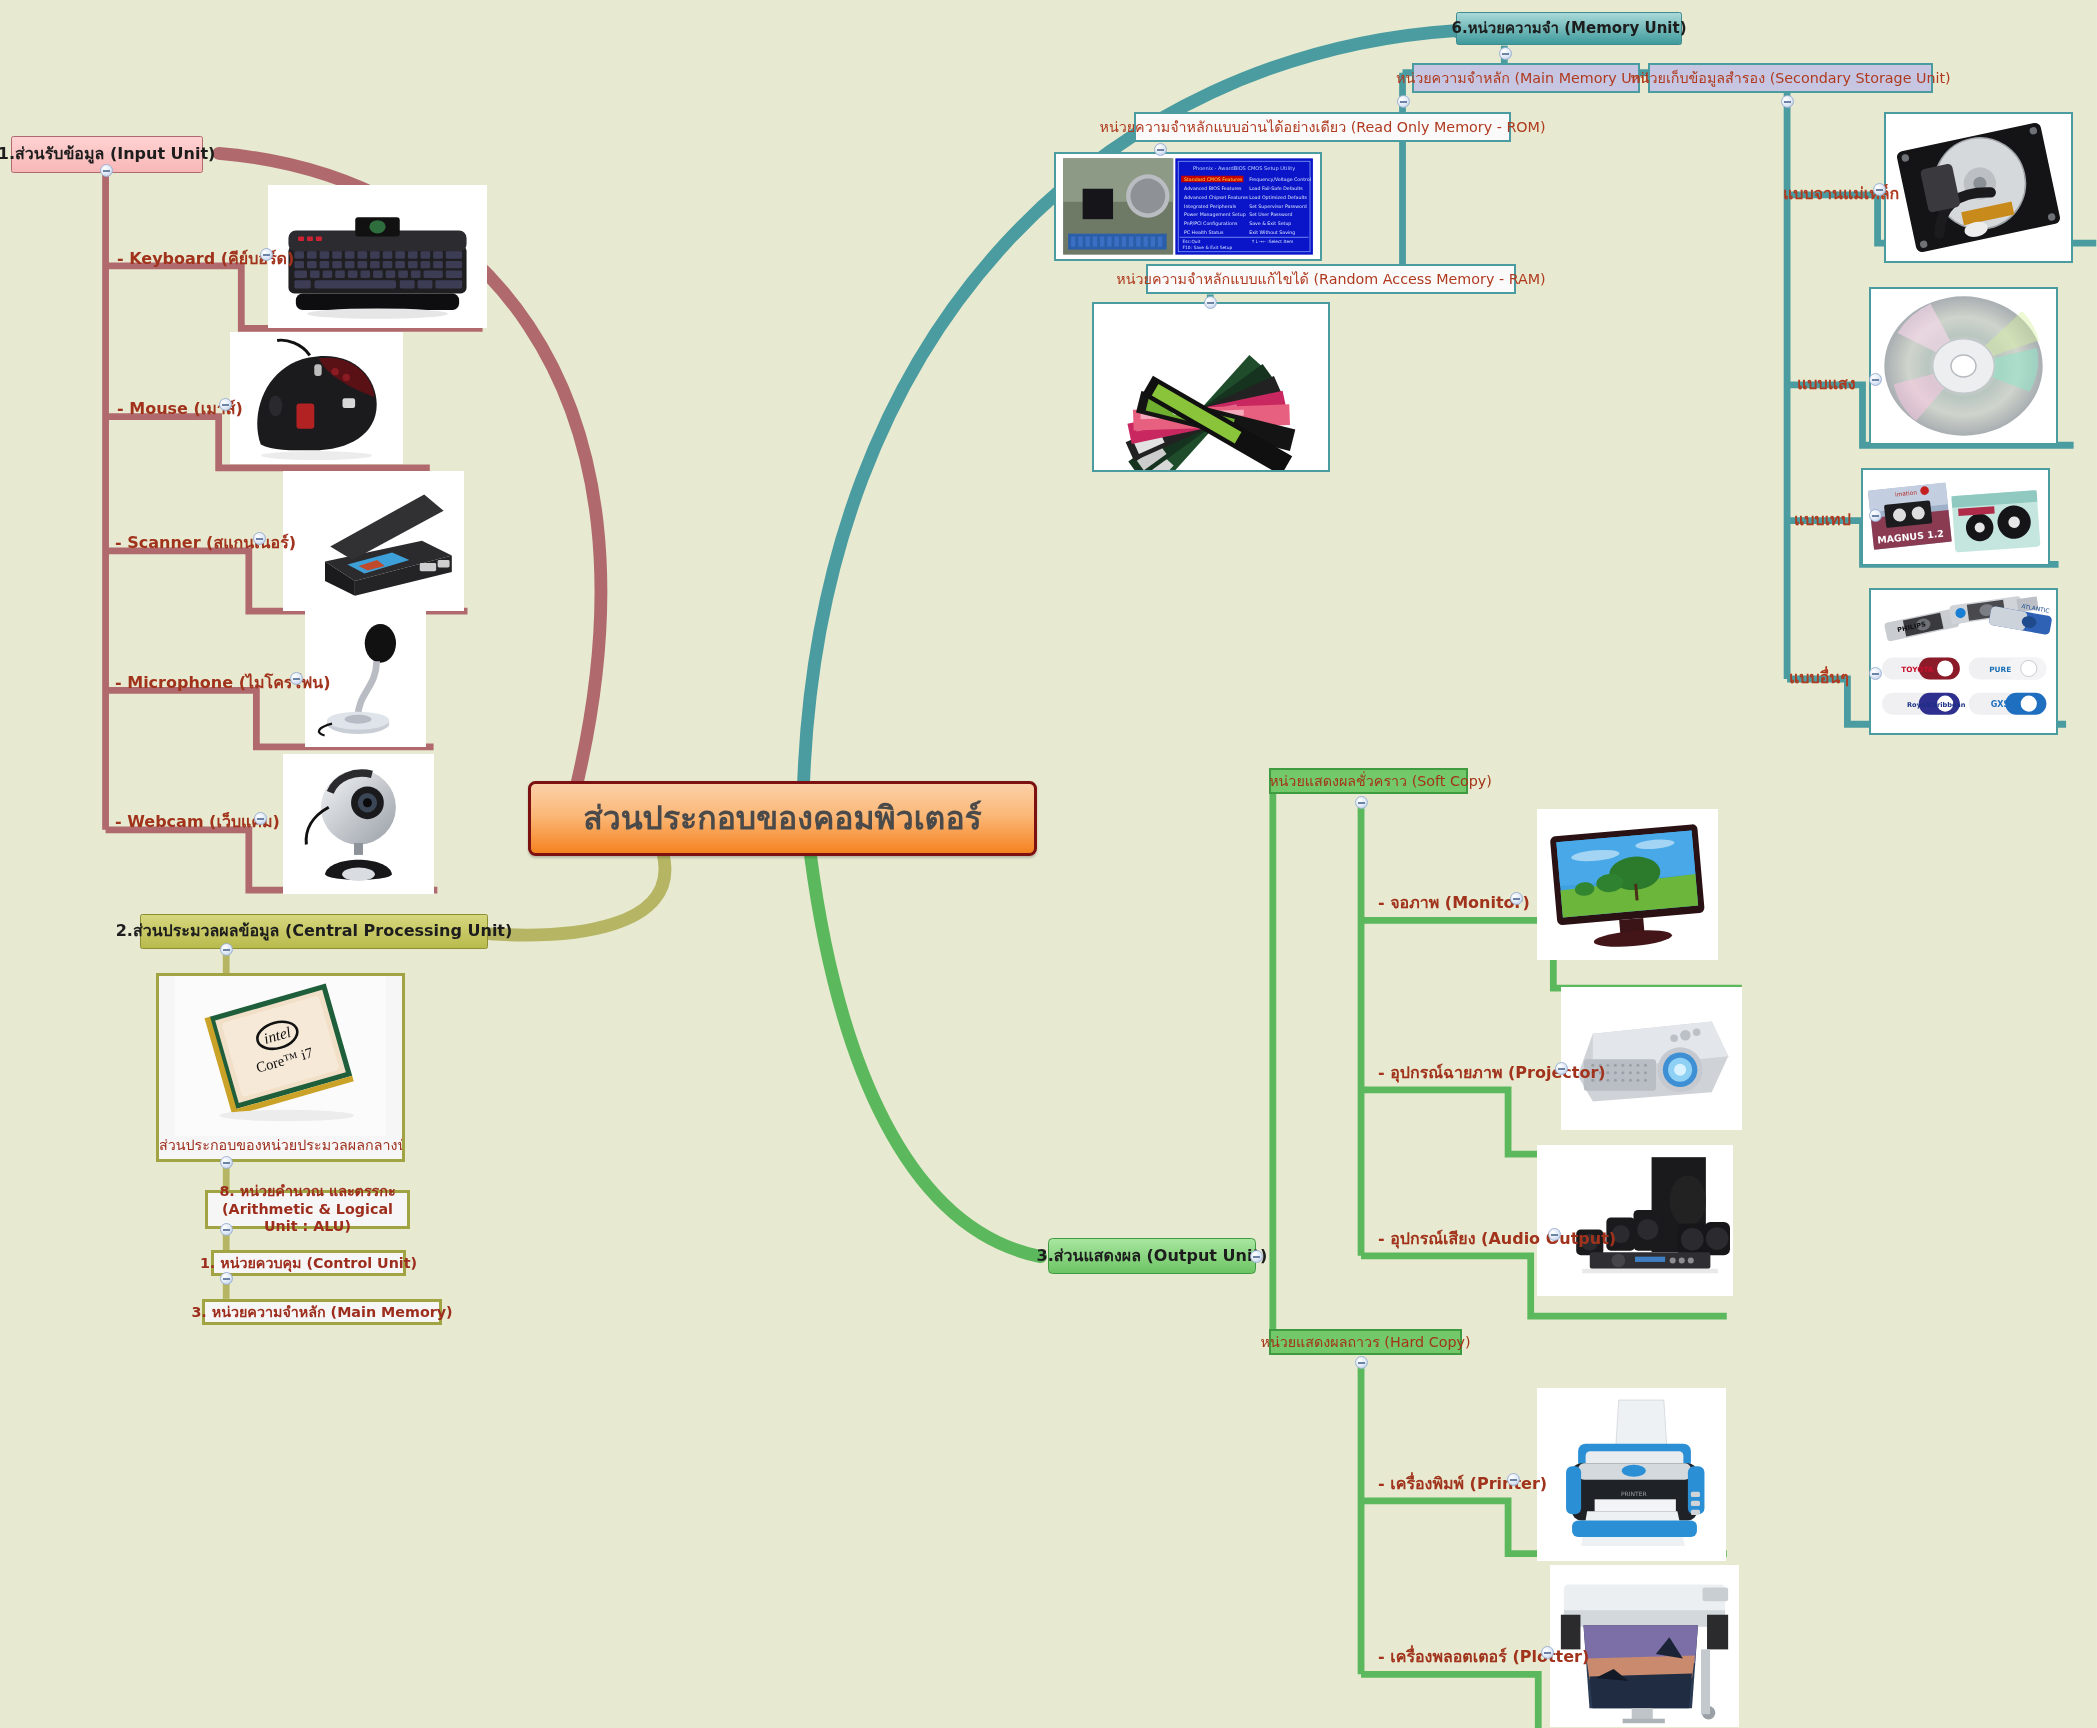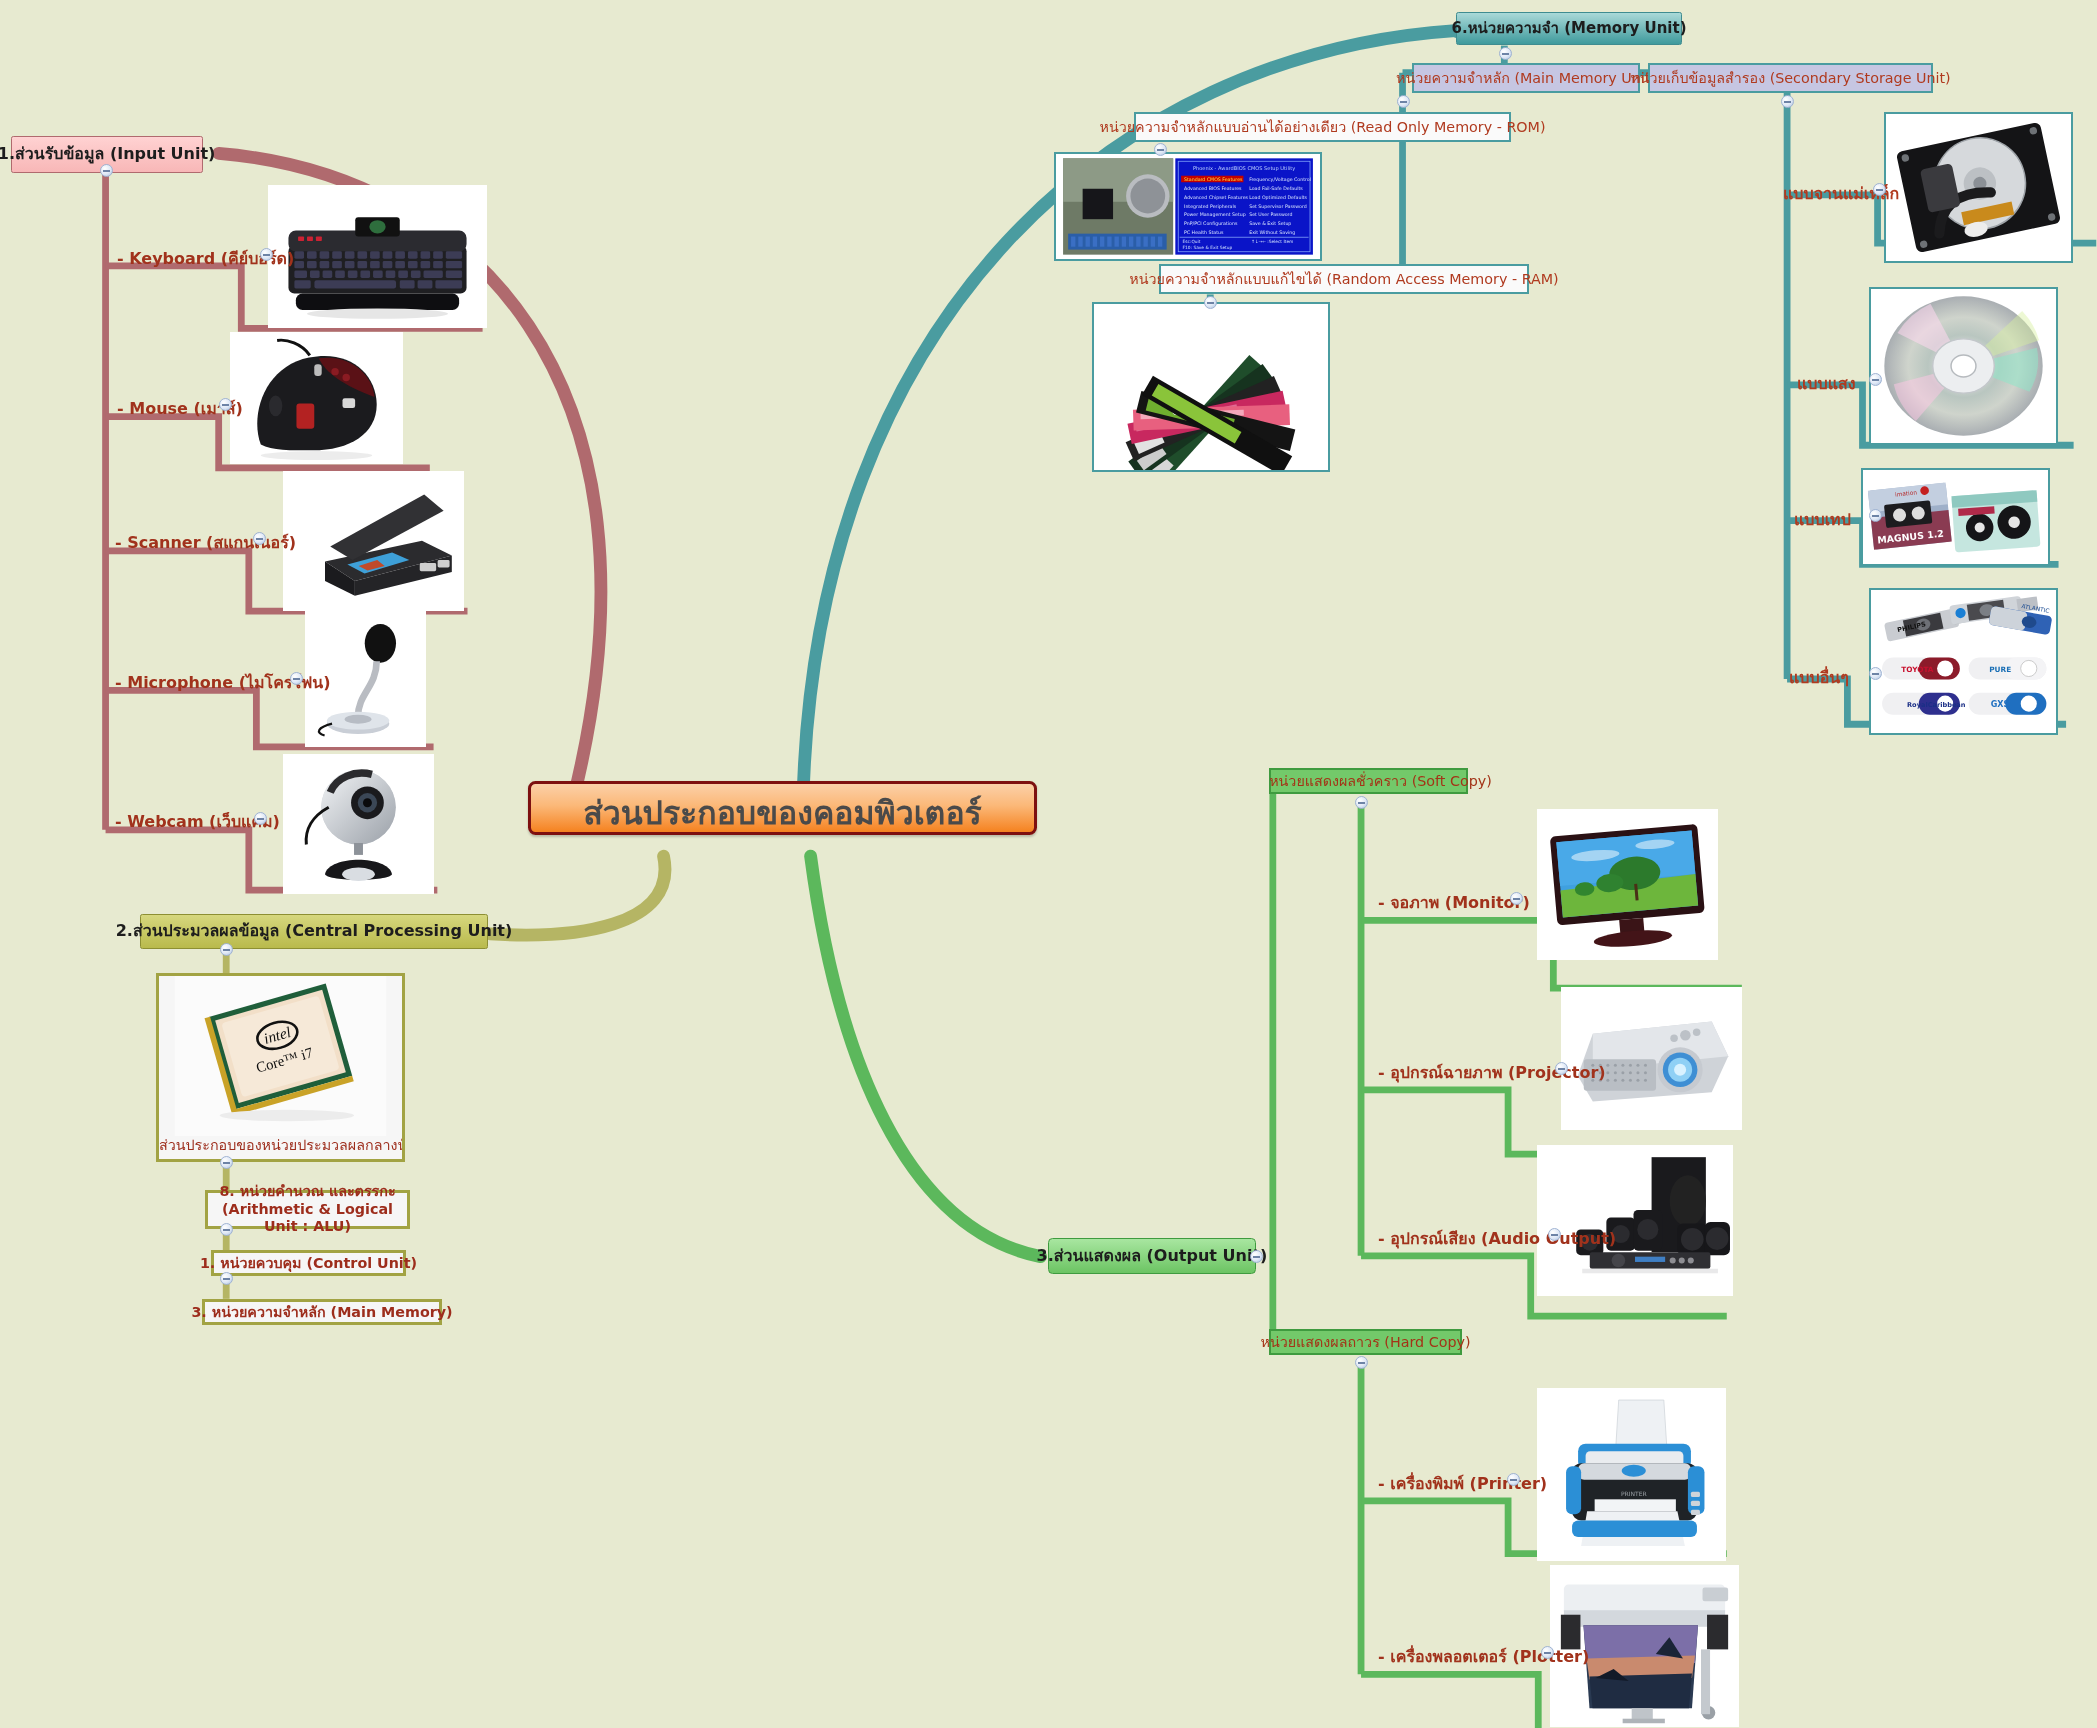--- a/index.html
+++ b/index.html
@@ -637,21 +637,21 @@
       <path d="M52 148 L188 144 L184 190 L56 190 Z" fill="#1f2c42"></path>
       <path d="M140 118 L158 96 L176 124 Z" fill="#1a2436"></path>
       <path d="M60 150 L84 138 L104 154 Z" fill="#121a28"></path>
       <rect x="108" y="190" width="28" height="16" fill="#bfc4c9"></rect>
       <rect x="96" y="204" width="56" height="6" fill="#aeb3b8"></rect>
       <circle cx="210" cy="196" r="9" fill="#9aa0a6"></circle>
       <rect x="200" y="112" width="12" height="86" fill="#c4c9ce"></rect>
     </svg>
   </div>
 
-  <div class="node root" style="left:528px;top:781px;width:509px;height:54px;align-items:flex-end;">
+  <div class="node root" style="left:528px;top:781px;width:509px;height:75px;">
     <span>ส่วนประกอบของคอมพิวเตอร์</span>
   </div>
 
   <div class="node main-in" style="left:10.6px;top:136px;width:192px;height:37px;">
     <span>1.ส่วนรับข้อมูล (Input Unit)</span>
   </div>
   <div class="node main-cpu" style="left:140px;top:914px;width:348px;height:35px;">
     <span>2.ส่วนประมวลผลข้อมูล (Central Processing Unit)</span>
   </div>
   <div class="node main-out" style="left:1048px;top:1238px;width:208px;height:36px;">
@@ -663,21 +663,21 @@
 
   <div class="node sub-mem" style="left:1412px;top:63px;width:228px;height:30px;">
     <span>หน่วยความจำหลัก (Main Memory Unit)</span>
   </div>
   <div class="node sub-mem" style="left:1648px;top:63px;width:285px;height:30px;">
     <span>หน่วยเก็บข้อมูลสำรอง (Secondary Storage Unit)</span>
   </div>
   <div class="node sub-mem-w" style="left:1134px;top:112px;width:377px;height:30px;">
     <span>หน่วยความจำหลักแบบอ่านได้อย่างเดียว (Read Only Memory - ROM)</span>
   </div>
-  <div class="node sub-mem-w" style="left:1146px;top:264px;width:370px;height:30px;margin-left:13px;">
+  <div class="node sub-mem-w" style="left:1146px;top:264px;width:370px;height:30px;">
     <span>หน่วยความจำหลักแบบแก้ไขได้ (Random Access Memory - RAM)</span>
   </div>
 
   <div class="leaf teal" style="left:1783px;top:181px;">
     <span>แบบจานแม่เหล็ก</span>
   </div>
   <div class="dot" style="left:1873px;top:183px;"></div>
 
   <div class="leaf teal" style="left:1797px;top:371px;">
     <span>แบบแสง</span>

